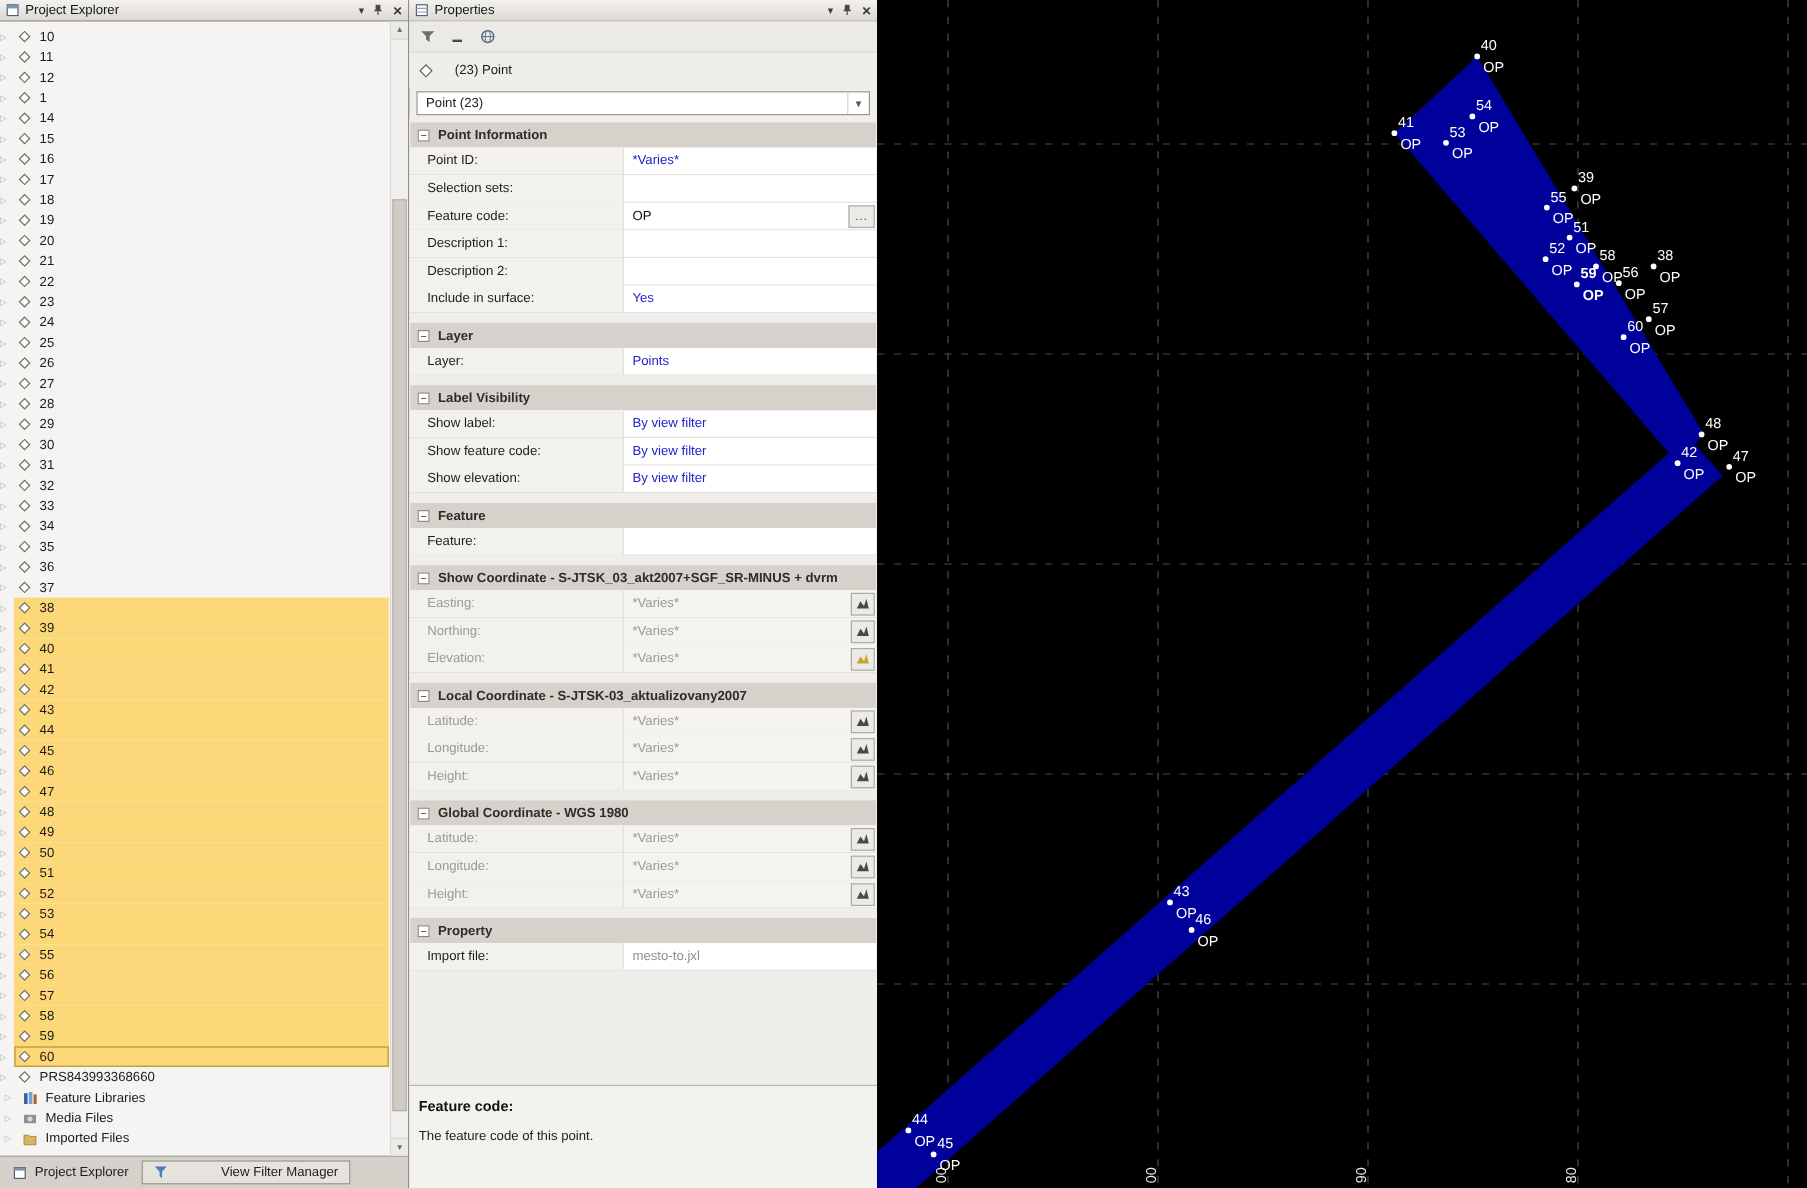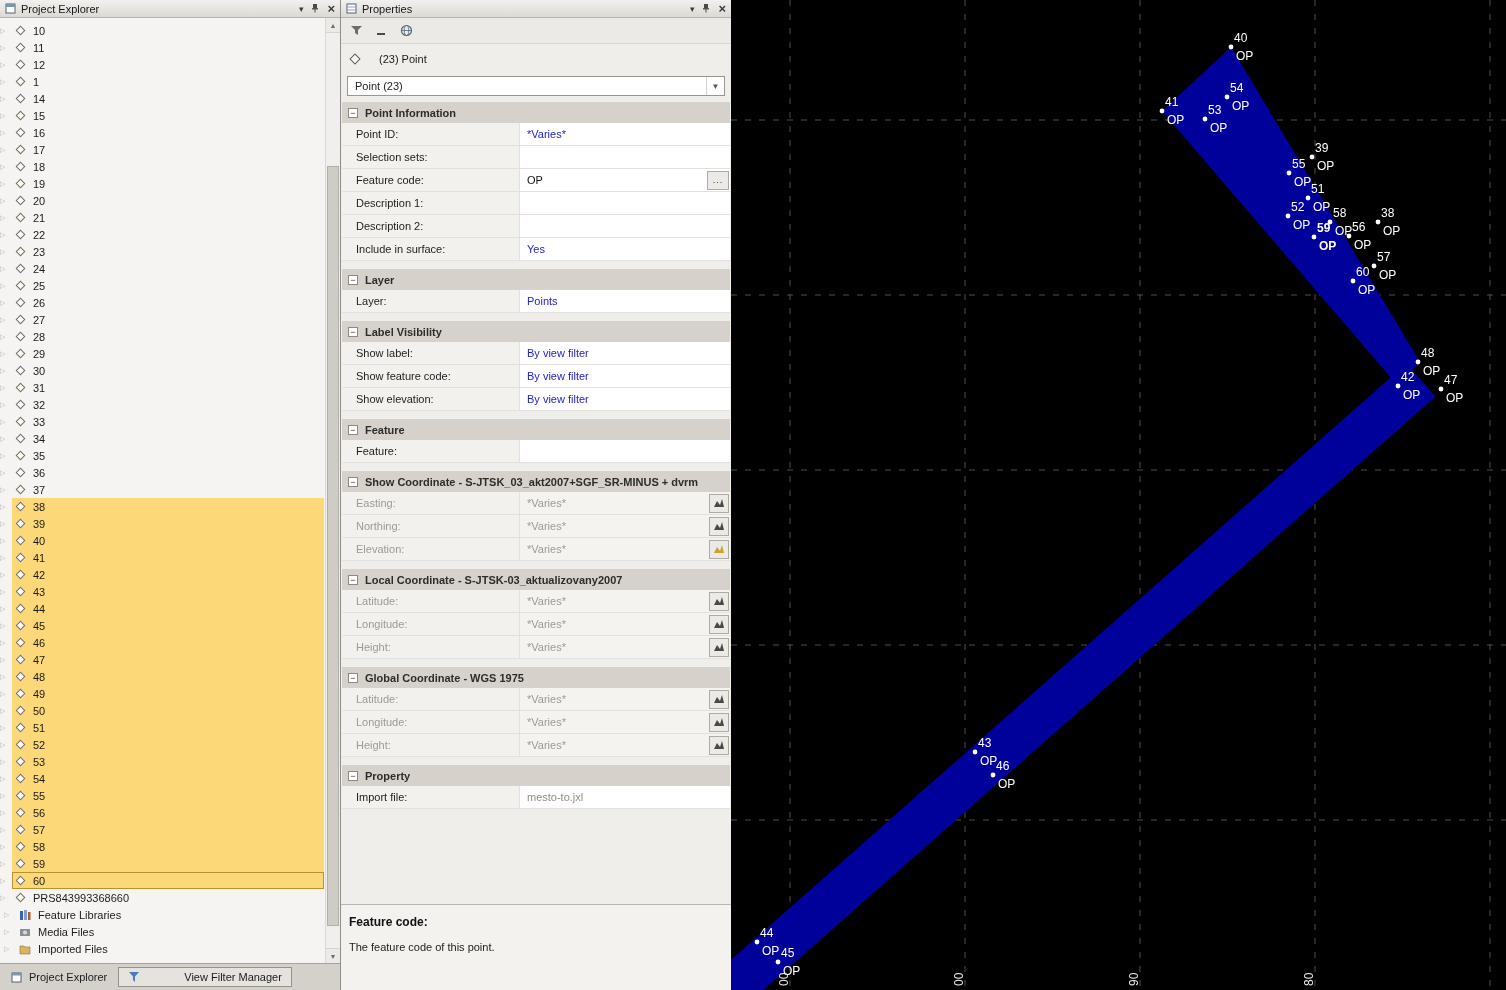--- a/index.html
+++ b/index.html
@@ -619,21 +619,21 @@
             <span class="val">*Varies*</span>
             <span class="val-btn">
               <svg width="12" height="12" viewBox="0 0 12 12">
                 <path d="M1 10 4 4l3 4 2-6 2 8z" fill="#4a4946"></path>
               </svg>
             </span>
           </div>
         </div>
         <div class="sec-header">
           <span class="collapse-box">−</span>
-          <span class="sec-title">Global Coordinate - WGS 1975</span>
+          <span class="sec-title">Global Coordinate - WGS 1980</span>
         </div>
         <div class="prop-row disabled">
           <div class="prop-label">Latitude:</div>
           <div class="prop-value">
             <span class="val">*Varies*</span>
             <span class="val-btn">
               <svg width="12" height="12" viewBox="0 0 12 12">
                 <path d="M1 10 4 4l3 4 2-6 2 8z" fill="#4a4946"></path>
               </svg>
             </span>

